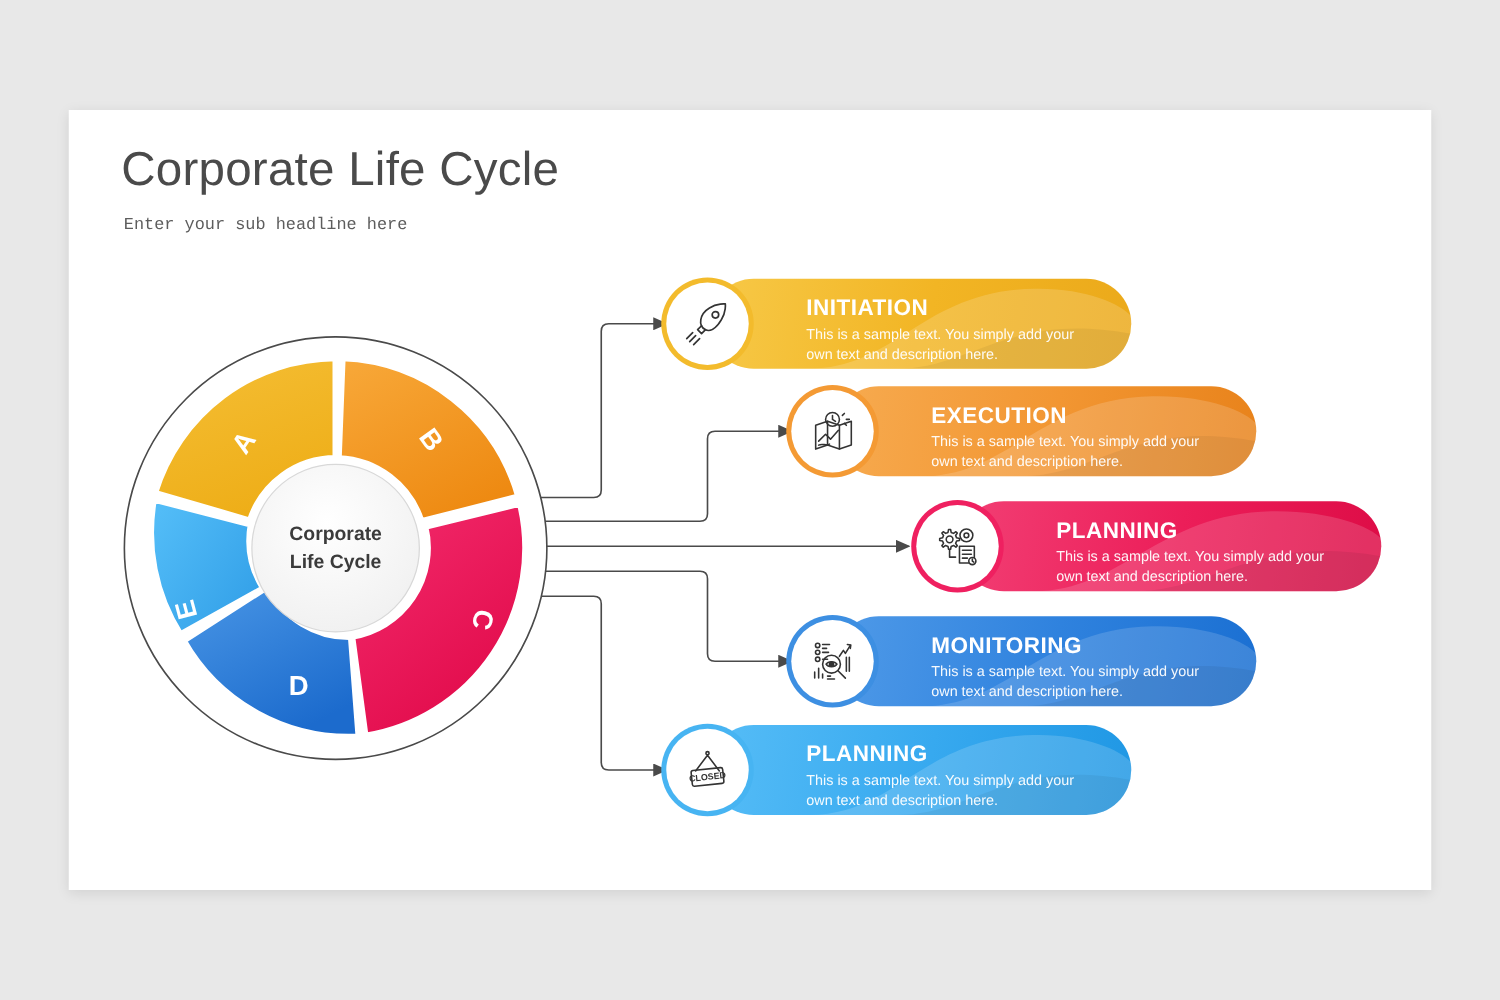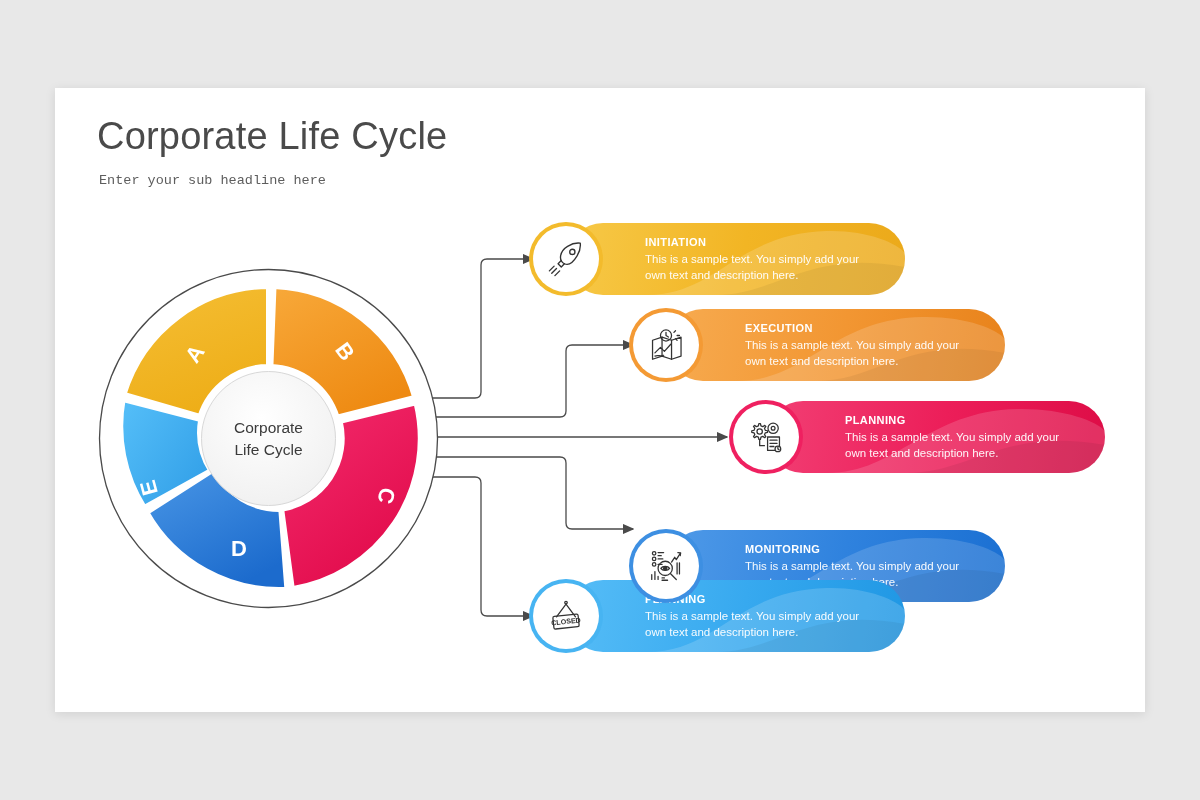--- a/index.html
+++ b/index.html
@@ -65,21 +65,21 @@
     width: 345px;
     height: 345px;
     display: flex;
     flex-direction: column;
     align-items: center;
     justify-content: center;
     pointer-events: none;
   }
   .hub-line {
     font-size: 15.5px;
-    font-weight: 400;
+    font-weight: 700;
     color: #3b3b3b;
     line-height: 1.42;
   }
   
   .connectors {
     position: absolute;
     left: 0;
     top: 0;
     width: 1090px;
     height: 624px;
@@ -105,21 +105,21 @@
     width: 100%;
     height: 100%;
   }
   .row-text {
     position: absolute;
     left: 112px;
     top: 13px;
     right: 26px;
   }
   .row-title {
-    font-size: 11px;
+    font-size: 18px;
     font-weight: 700;
     color: #ffffff;
     letter-spacing: 0.4px;
     margin-bottom: 3px;
   }
   .row-desc {
     font-size: 11.5px;
     line-height: 1.42;
     color: #ffffff;
     opacity: 0.95;
@@ -289,21 +289,21 @@
           <circle cx="39" cy="39" r="3.6" fill="#fff"></circle>
           <path d="M39 37 L39 39 L40.5 40"></path>
         </svg>
       </div>
       <div class="row-text">
         <div class="row-title">PLANNING</div>
         <div class="row-desc">This is a sample text. You simply add your own text and description here.</div>
       </div>
     </div>
 
-    <div class="row" style="left:578px; top:405px; width:372px;margin-top:37px;">
+    <div class="row" style="left:578px; top:405px; width:372px;">
       <div class="pill" style="background:linear-gradient(100deg,#4f9ae8 0%,#2f82de 52%,#1a6fd2 100%);">
         <svg class="wave" viewBox="0 0 338 72" preserveAspectRatio="none">
           <path d="M70,72 C140,72 165,10 255,8 C298,7 330,20 338,30 L338,72 Z" fill="#ffffff" opacity="0.15"></path>
           <path d="M150,72 C210,72 240,26 338,44 L338,72 Z" fill="#000000" opacity="0.06"></path>
         </svg>
       </div>
       <div class="icon-badge" style="box-shadow:0 0 0 4px #3d8fe2, 0 1px 4px rgba(0,0,0,0.12);">
         <svg width="38" height="38" viewBox="0 0 48 48" fill="none" stroke="#333" stroke-width="1.6" stroke-linecap="round" stroke-linejoin="round">
           <circle cx="9" cy="8" r="2.2"></circle>
           <circle cx="9" cy="15" r="2.2"></circle>

